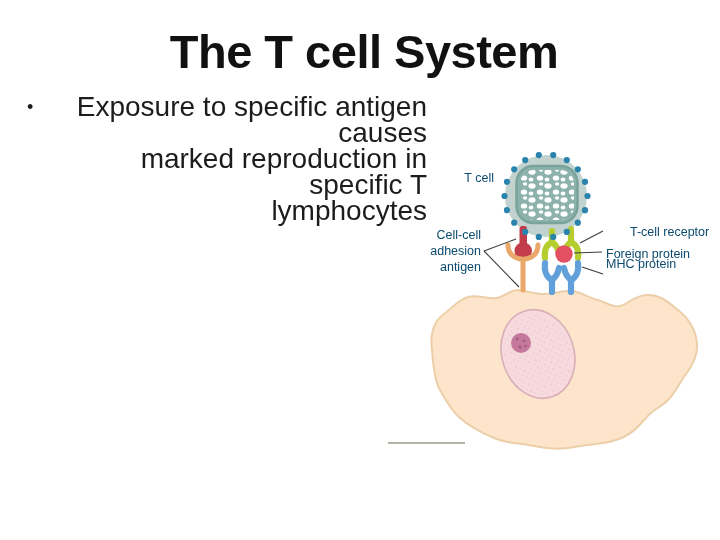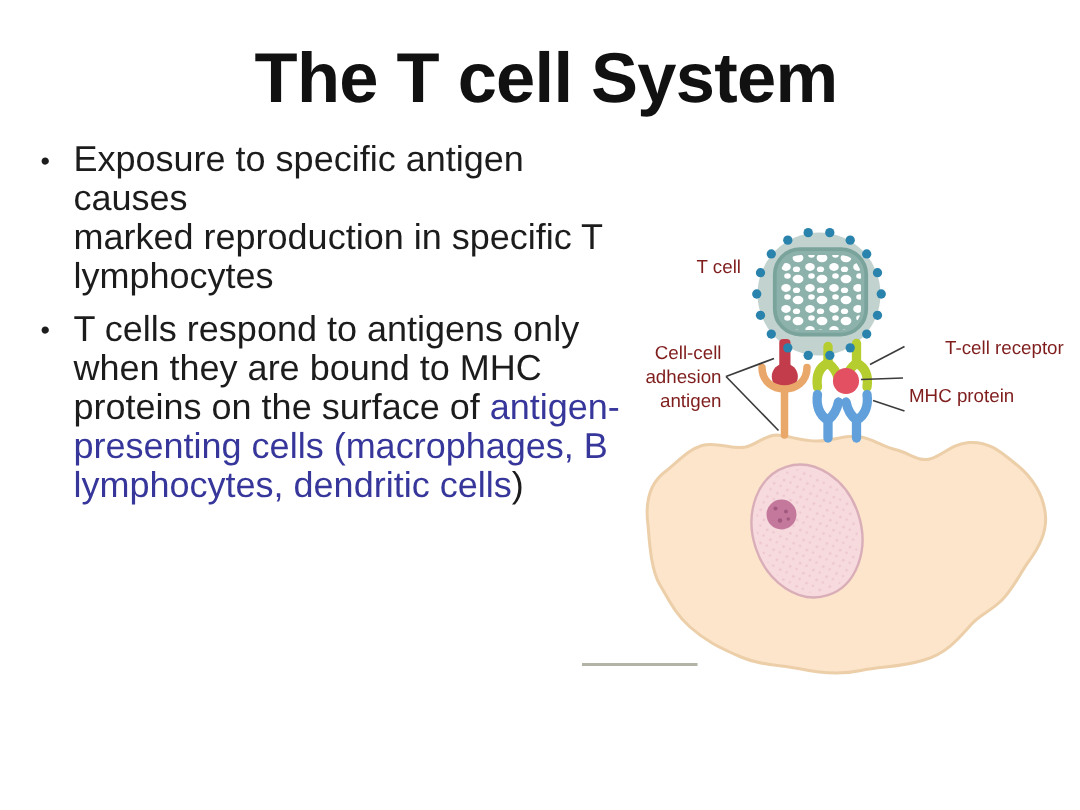--- a/index.html
+++ b/index.html
@@ -9,53 +9,48 @@
   }
   .title{
     position:absolute;top:24px;left:4px;width:720px;text-align:center;
     font-size:47px;font-weight:700;color:#111;letter-spacing:-0.5px;margin:0;
   }
   ul.bullets{
     position:absolute;top:94px;left:27px;width:400px;margin:0;padding:0;list-style:none;
   }
   ul.bullets li{
     position:relative;padding-left:22px;margin:0 0 9px 0;
-    font-size:24px;line-height:26px;color:#1c1c1c;
+    font-size:28px;line-height:26px;color:#1c1c1c;text-align:right;
   }
   ul.bullets li::before{
     content:"\2022";position:absolute;left:0;top:0;font-size:18px;line-height:26px;color:#1c1c1c;
   }
   .runtext{white-space:pre-line;}
   .linktext{white-space:pre-line;color:var(--link-color,#36369b);}
   .diagram-svg{position:absolute;left:0;top:0;width:720px;height:540px;}
   .lbl{
-    position:absolute;font-size:12.5px;line-height:16px;color:#7f1d1d;white-space:pre-line;
+    position:absolute;font-size:12.5px;line-height:16px;color:#0c4a6e;white-space:pre-line;
   }
   .lbl.r{text-align:right;}
   .lbl.apc{line-height:17px;}
   .divider{
     position:absolute;left:388px;top:442px;width:77px;height:2px;background:#b3b3a6;
   }
 </style>
 </head>
 <body>
 
 <div class="slide">
 
   <h1 class="title">The T cell System</h1>
 
   <ul class="bullets">
     <li><span class="runtext">Exposure to specific antigen causes
 marked reproduction in specific T
 lymphocytes</span><span class="linktext"></span><span class="runtext"></span></li>
-    <li><span class="runtext">T cells respond to antigens only
-when they are bound to MHC
-proteins on the surface of </span><span class="linktext">antigen-
-presenting cells (macrophages, B
-lymphocytes, dendritic cells</span><span class="runtext">)</span></li>
   </ul>
 
   <svg class="diagram-svg" viewBox="0 0 720 540" xmlns="http://www.w3.org/2000/svg">
     <defs>
       <pattern id="pebbles" width="16" height="14" patternUnits="userSpaceOnUse">
         <g fill="#ffffff">
           <ellipse cx="4" cy="4" rx="3.6" ry="2.8"></ellipse>
           <ellipse cx="12" cy="10" rx="3.2" ry="2.6"></ellipse>
           <ellipse cx="13" cy="2" rx="2.2" ry="1.8"></ellipse>
           <ellipse cx="3" cy="11.5" rx="2.4" ry="1.9"></ellipse>
@@ -166,17 +161,18 @@
       <path d="M574,253 L602,252"></path>
       <path d="M582,267 L603,274"></path>
     </g>
   </svg>
 
   <div class="lbl r" style="left:430px;top:170px;width:64px;">T cell</div>
   <div class="lbl r" style="left:405px;top:227px;width:76px;">Cell-cell
 adhesion
 antigen</div>
   <div class="lbl" style="left:606px;top:224px;width:100px;margin-left:24px;">T-cell receptor</div>
+  <div class="lbl" style="left:606px;top:246px;width:100px;">Foreign protein</div>
   <div class="lbl" style="left:606px;top:256px;width:100px;">MHC protein</div>
 
   <div class="divider"></div>
 
 </div>
 
 </body></html>

